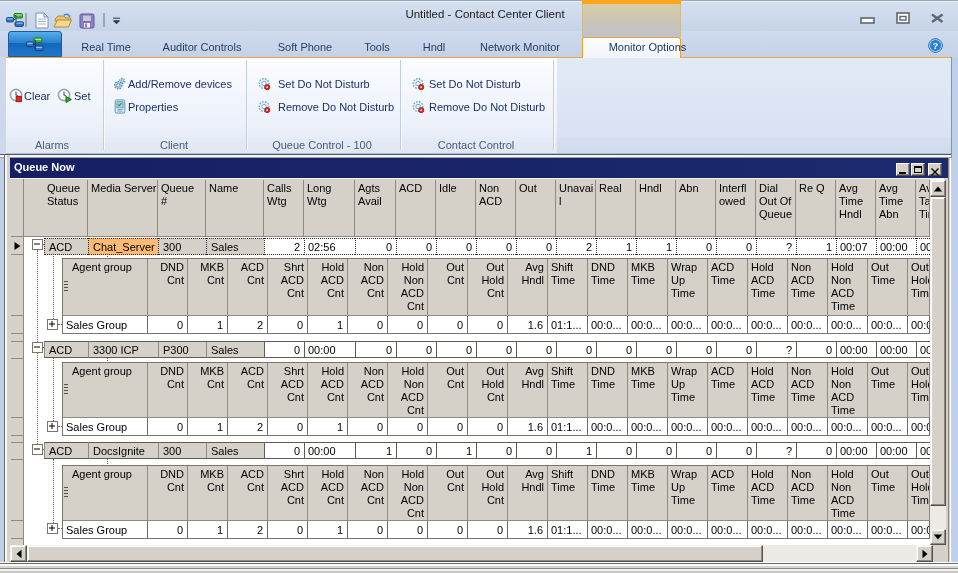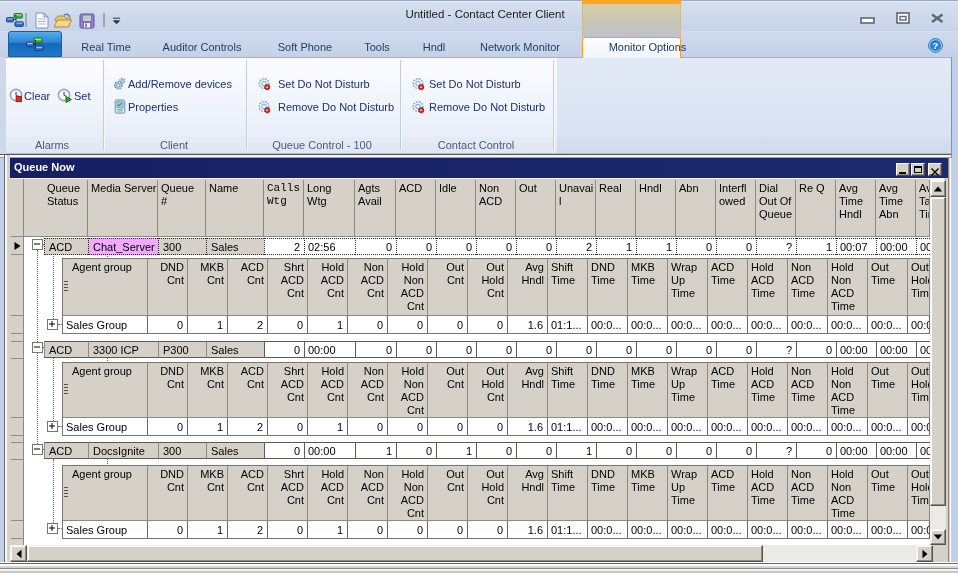--- a/index.html
+++ b/index.html
@@ -187,21 +187,21 @@
 <div class="abs" style="left:11px;top:459px;width:12px;height:1px;background:#8e8a82;"></div>
 <div class="abs" style="left:11px;top:520px;width:12px;height:1px;background:#8e8a82;"></div>
 <div class="abs" style="left:11px;top:538px;width:12px;height:1px;background:#8e8a82;"></div>
 <svg class="abs" style="left:14px;top:242px" width="7" height="8" viewBox="0 0 7 8">
     <path d="M0.5 0 l6 4 L0.5 8 z" fill="#000"></path>
   </svg>
 <div class="abs g hc" style="left:24px;top:180px;width:64px;height:56px;padding-left:23px;">Queue<br>Status</div>
 <div class="abs g hc" style="left:88px;top:180px;width:70px;height:56px;">Media Server</div>
 <div class="abs g hc" style="left:158px;top:180px;width:48px;height:56px;">Queue<br>#</div>
 <div class="abs g hc" style="left:206px;top:180px;width:58px;height:56px;">Name</div>
-<div class="abs g hc" style="left:264px;top:180px;width:40px;height:56px;font-family:Liberation Mono, monospace;">Calls<br>Wtg</div>
+<div class="abs g hc" style="left:264px;top:180px;width:40px;height:56px;">Calls<br>Wtg</div>
 <div class="abs g hc" style="left:304px;top:180px;width:51px;height:56px;">Long<br>Wtg</div>
 <div class="abs g hc" style="left:355px;top:180px;width:41px;height:56px;">Agts<br>Avail</div>
 <div class="abs g hc" style="left:396px;top:180px;width:40px;height:56px;">ACD</div>
 <div class="abs g hc" style="left:436px;top:180px;width:40px;height:56px;">Idle</div>
 <div class="abs g hc" style="left:476px;top:180px;width:40px;height:56px;">Non<br>ACD</div>
 <div class="abs g hc" style="left:516px;top:180px;width:40px;height:56px;">Out</div>
 <div class="abs g hc" style="left:556px;top:180px;width:40px;height:56px;">Unavai<br>l</div>
 <div class="abs g hc" style="left:596px;top:180px;width:40px;height:56px;">Real</div>
 <div class="abs g hc" style="left:636px;top:180px;width:40px;height:56px;">Hndl</div>
 <div class="abs g hc" style="left:676px;top:180px;width:40px;height:56px;">Abn</div>
@@ -245,21 +245,21 @@
   </svg>
 <svg class="abs" style="left:47px;top:421px" width="11" height="11" viewBox="0 0 11 11">
     <rect x="0.5" y="0.5" width="10" height="10" fill="#fff" stroke="#7a766e"></rect>
     <path d="M2 5 h6 M5 2 v6" stroke="#000"></path>
   </svg>
 <svg class="abs" style="left:47px;top:523px" width="11" height="11" viewBox="0 0 11 11">
     <rect x="0.5" y="0.5" width="10" height="10" fill="#fff" stroke="#7a766e"></rect>
     <path d="M2 5 h6 M5 2 v6" stroke="#000"></path>
   </svg>
 <div class="abs g" style="left:44px;top:238px;width:44px;height:17px;background:#d5d1c8;border-top:1px dotted #2a2a2a;border-bottom:1px dotted #2a2a2a;border-left:1px dotted #2a2a2a;padding:2px 0 0 4px;">ACD</div>
-<div class="abs g" style="left:88px;top:238px;width:70px;height:17px;background:#f0abfc;border-top:1px dotted #2a2a2a;border-bottom:1px dotted #2a2a2a;border-left:1px dotted #2a2a2a;padding:2px 0 0 4px;">Chat_Server</div>
+<div class="abs g" style="left:88px;top:238px;width:70px;height:17px;background:#fdba74;border-top:1px dotted #2a2a2a;border-bottom:1px dotted #2a2a2a;border-left:1px dotted #2a2a2a;padding:2px 0 0 4px;">Chat_Server</div>
 <div class="abs g" style="left:158px;top:238px;width:48px;height:17px;background:#d5d1c8;border-top:1px dotted #2a2a2a;border-bottom:1px dotted #2a2a2a;border-left:1px dotted #2a2a2a;padding:2px 0 0 4px;">300</div>
 <div class="abs g" style="left:206px;top:238px;width:58px;height:17px;background:#d5d1c8;border-top:1px dotted #2a2a2a;border-bottom:1px dotted #2a2a2a;border-left:1px dotted #2a2a2a;padding:2px 0 0 4px;">Sales</div>
 <div class="abs g" style="left:264px;top:238px;width:40px;height:17px;background:#fff;border-top:1px dotted #2a2a2a;border-bottom:1px dotted #2a2a2a;border-left:1px dotted #2a2a2a;padding:2px 4px 0 0;text-align:right;">2</div>
 <div class="abs g" style="left:304px;top:238px;width:51px;height:17px;background:#fff;border-top:1px dotted #2a2a2a;border-bottom:1px dotted #2a2a2a;border-left:1px dotted #2a2a2a;padding:2px 0 0 3px;text-align:left;">02:56</div>
 <div class="abs g" style="left:355px;top:238px;width:41px;height:17px;background:#fff;border-top:1px dotted #2a2a2a;border-bottom:1px dotted #2a2a2a;border-left:1px dotted #2a2a2a;padding:2px 4px 0 0;text-align:right;">0</div>
 <div class="abs g" style="left:396px;top:238px;width:40px;height:17px;background:#fff;border-top:1px dotted #2a2a2a;border-bottom:1px dotted #2a2a2a;border-left:1px dotted #2a2a2a;padding:2px 4px 0 0;text-align:right;">0</div>
 <div class="abs g" style="left:436px;top:238px;width:40px;height:17px;background:#fff;border-top:1px dotted #2a2a2a;border-bottom:1px dotted #2a2a2a;border-left:1px dotted #2a2a2a;padding:2px 4px 0 0;text-align:right;">0</div>
 <div class="abs g" style="left:476px;top:238px;width:40px;height:17px;background:#fff;border-top:1px dotted #2a2a2a;border-bottom:1px dotted #2a2a2a;border-left:1px dotted #2a2a2a;padding:2px 4px 0 0;text-align:right;">0</div>
 <div class="abs g" style="left:516px;top:238px;width:40px;height:17px;background:#fff;border-top:1px dotted #2a2a2a;border-bottom:1px dotted #2a2a2a;border-left:1px dotted #2a2a2a;padding:2px 4px 0 0;text-align:right;">0</div>
 <div class="abs g" style="left:556px;top:238px;width:40px;height:17px;background:#fff;border-top:1px dotted #2a2a2a;border-bottom:1px dotted #2a2a2a;border-left:1px dotted #2a2a2a;padding:2px 4px 0 0;text-align:right;">2</div>

